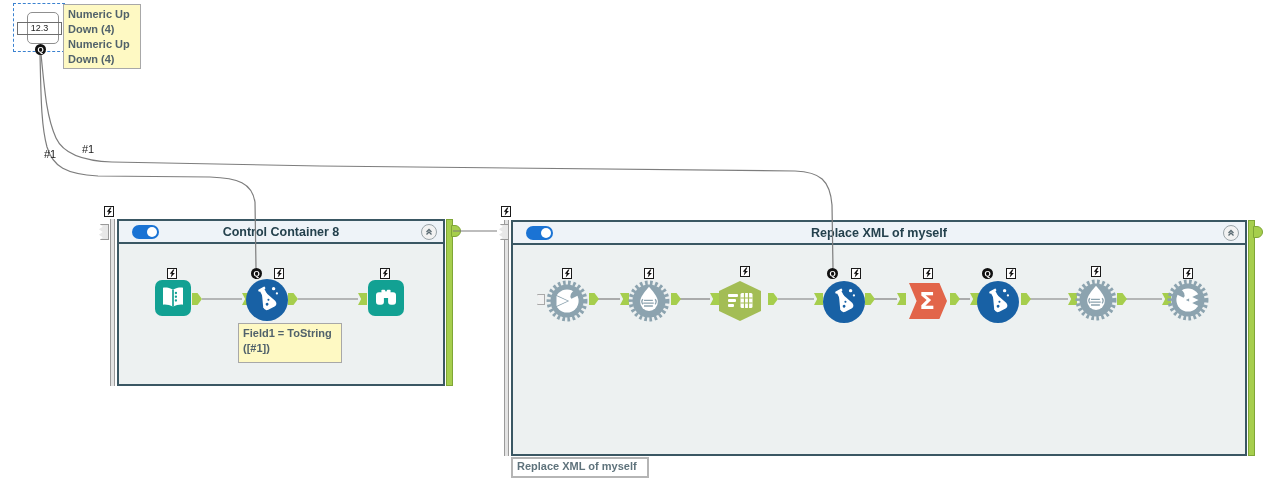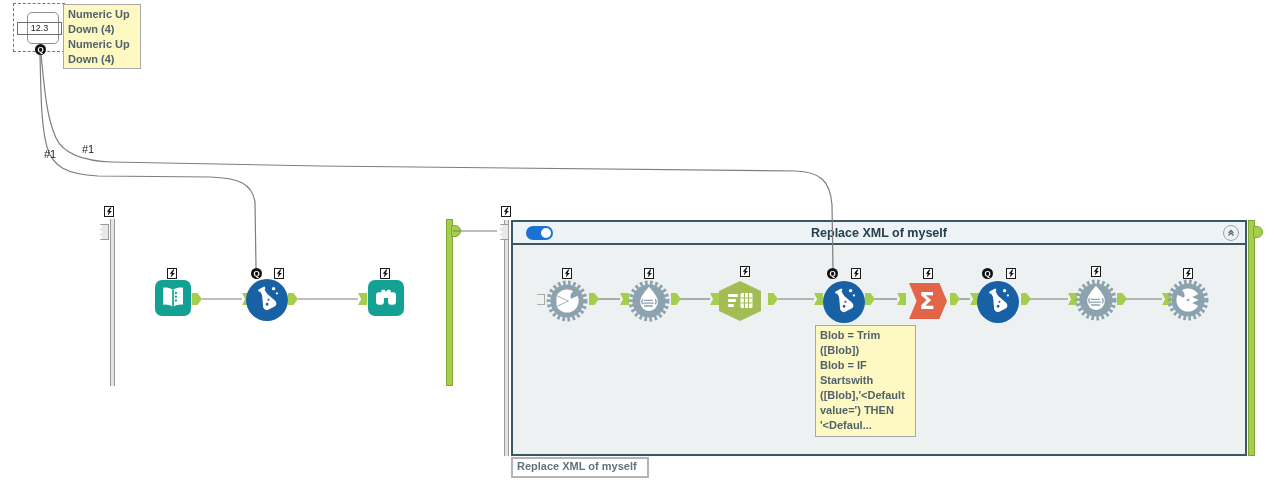--- a/index.html
+++ b/index.html
@@ -124,20 +124,33 @@
 Numeric Up
 Down (4)</div>
 
   <div class="lightning-badge" style="left:104px; top:206px;">
     <svg width="8" height="9" viewBox="0 0 9 10">
         <path d="M5.8 0.4 L2.0 5.3 H4.2 L3.0 9.6 L7.8 4.4 H5.2 L7.2 0.4 Z" fill="#111"></path>
       </svg>
   </div>
   <div class="side-bar-gray" style="left:110px; top:219px; height:167px;"></div>
   <div class="notch-anchor" style="left:96px; top:224px;"></div>
+  <div class="container" style="left:117px; top:219px; width:328px; height:167px;">
+    <div class="container-header">
+      <div class="container-title">Control Container 8</div>
+      <div class="toggle" style="left:13px; top:4px;">
+          <div class="knob"></div>
+        </div>
+      <div class="collapse-btn" style="right:6px; top:3px;">
+        <svg width="10" height="10" viewBox="0 0 10 10">
+          <path d="M2.5 5 L5 2.5 L7.5 5 M2.5 7.5 L5 5 L7.5 7.5" stroke="#5a6a72" stroke-width="1.3" fill="none"></path>
+        </svg>
+      </div>
+    </div>
+  </div>
   <div class="side-bar-green" style="left:446px; top:219px; height:167px;"></div>
   <div class="green-bump" style="left:451px; top:225px;"></div>
 
   <div class="lightning-badge" style="left:167px; top:268px;">
     <svg width="8" height="9" viewBox="0 0 9 10">
         <path d="M5.8 0.4 L2.0 5.3 H4.2 L3.0 9.6 L7.8 4.4 H5.2 L7.2 0.4 Z" fill="#111"></path>
       </svg>
   </div>
   <div class="tool tool-square" style="left:155px; top:280px;">
     <svg width="30" height="30" viewBox="0 0 36 36">
@@ -164,20 +177,22 @@
         <rect x="15.8" y="5.5" width="5.2" height="7" fill="#fff"></rect>
         <path d="M15.8 11 L10.8 23 Q10.2 27.4 14.4 27.8 L21.8 27.8 Q26 27.4 25.4 23 L20.8 11 Z" fill="#fff"></path>
         <circle cx="16" cy="22" r="1.5" fill="#1861a5"></circle>
         <circle cx="19.5" cy="18.5" r="1.1" fill="#1861a5"></circle>
       </g>
       <circle cx="25" cy="6" r="1.8" fill="#fff"></circle>
       <circle cx="28.5" cy="11" r="1.2" fill="#fff"></circle>
     </svg>
   </div>
   <div class="out-anchor" style="left:288px; top:293px;"></div>
+  <div class="annotation" style="left:238px; top:323px; width:104px; height:40px;">Field1 = ToString
+([#1])</div>
 
   <div class="in-anchor" style="left:358px; top:293px;"></div>
   <div class="lightning-badge" style="left:380px; top:268px;">
     <svg width="8" height="9" viewBox="0 0 9 10">
         <path d="M5.8 0.4 L2.0 5.3 H4.2 L3.0 9.6 L7.8 4.4 H5.2 L7.2 0.4 Z" fill="#111"></path>
       </svg>
   </div>
   <div class="tool tool-square" style="left:368px; top:280px;">
     <svg width="30" height="30" viewBox="0 0 36 36">
       <rect x="12.5" y="8" width="4.5" height="5" rx="1" fill="#fff"></rect>
@@ -279,27 +294,20 @@
         <rect x="15.8" y="5.5" width="5.2" height="7" fill="#fff"></rect>
         <path d="M15.8 11 L10.8 23 Q10.2 27.4 14.4 27.8 L21.8 27.8 Q26 27.4 25.4 23 L20.8 11 Z" fill="#fff"></path>
         <circle cx="16" cy="22" r="1.5" fill="#1861a5"></circle>
         <circle cx="19.5" cy="18.5" r="1.1" fill="#1861a5"></circle>
       </g>
       <circle cx="25" cy="6" r="1.8" fill="#fff"></circle>
       <circle cx="28.5" cy="11" r="1.2" fill="#fff"></circle>
     </svg>
   </div>
   <div class="out-anchor" style="left:865px; top:293px;"></div>
-  <div class="annotation" style="left:815px; top:325px; width:101px; height:112px;">Blob = Trim
-([Blob])
-Blob = IF
-Startswith
-([Blob],'&lt;Default
-value=') THEN
-'&lt;Defaul...</div>
 
   <div class="in-anchor" style="left:897px; top:293px;"></div>
   <div class="lightning-badge" style="left:923px; top:268px;">
     <svg width="8" height="9" viewBox="0 0 9 10">
         <path d="M5.8 0.4 L2.0 5.3 H4.2 L3.0 9.6 L7.8 4.4 H5.2 L7.2 0.4 Z" fill="#111"></path>
       </svg>
   </div>
   <div class="tool summarize" style="left:909px; top:283px;">
     <span>Σ</span>
   </div>

